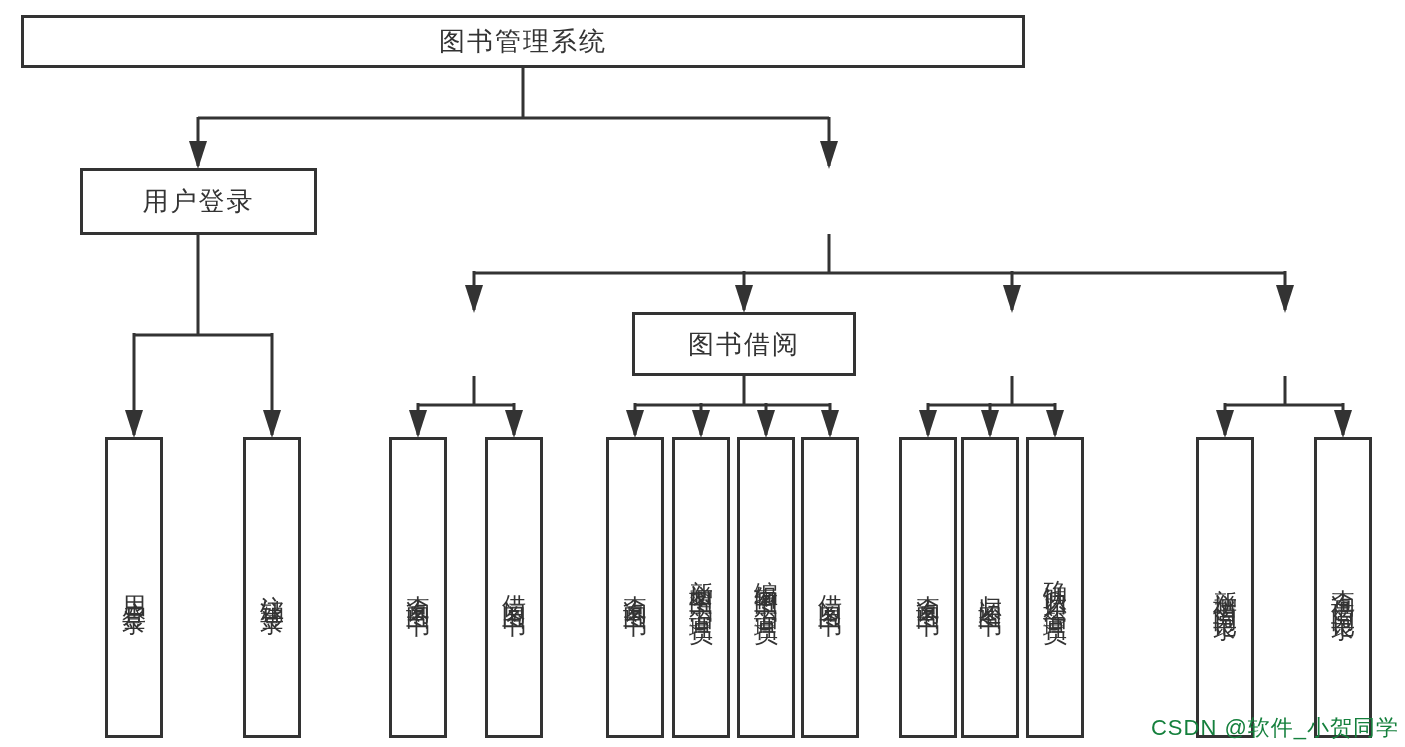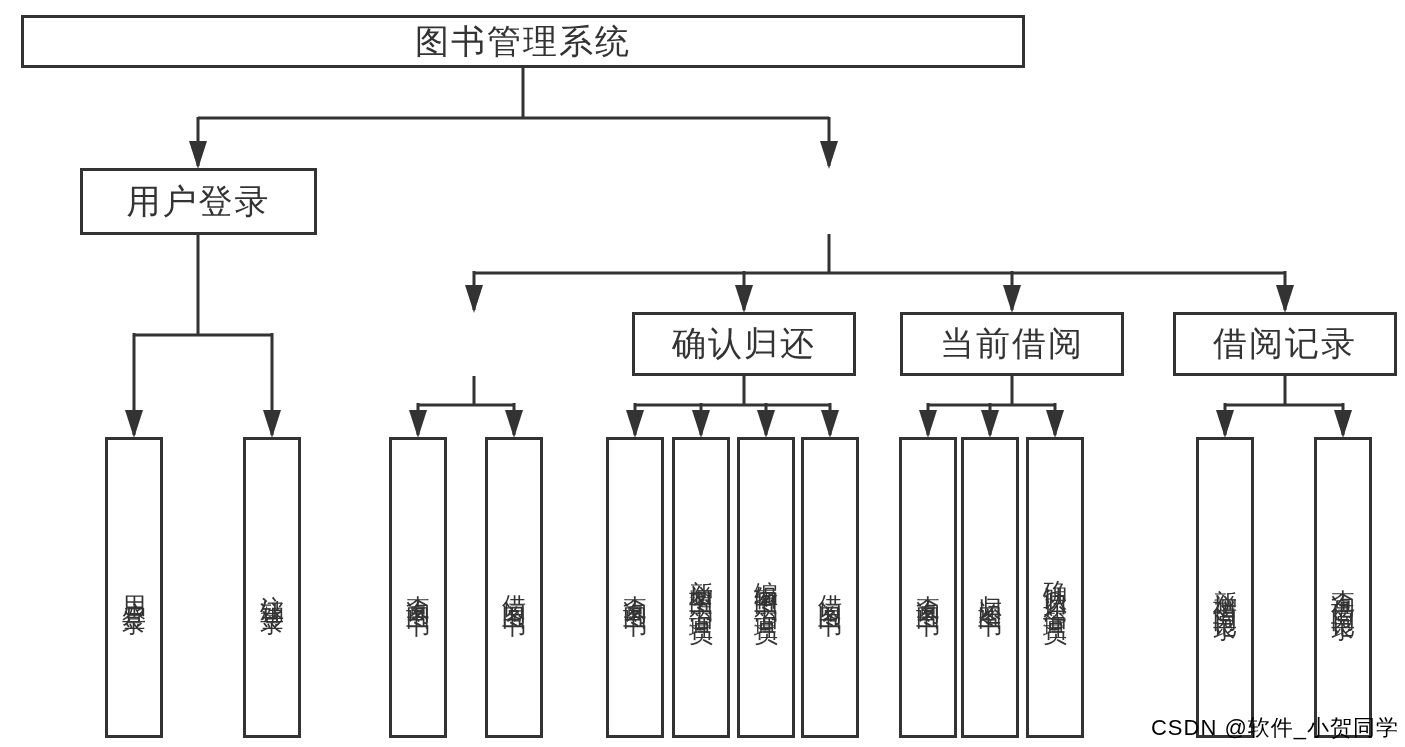--- a/index.html
+++ b/index.html
@@ -26,41 +26,41 @@
     position: absolute;
     box-sizing: border-box;
     border: 3px solid #333333;
     background: #ffffff;
     display: flex;
     align-items: center;
     justify-content: center;
     color: #333333;
   }
   .hlabel {
-    font-size: 34px;
+    font-size: 26px;
     letter-spacing: 2px;
     white-space: nowrap;
     color: #333333;
     text-align: center;
   }
   .leaf .vlabel {
     writing-mode: vertical-lr;
     text-orientation: mixed;
     font-size: 24px;
     letter-spacing: 6px;
     line-height: 1;
     color: #333333;
     white-space: nowrap;
   }
   #watermark {
     position: absolute;
     right: 6px;
     bottom: 4px;
     font-size: 22px;
-    color: #000000;
+    color: #15803d;
     letter-spacing: 1px;
     white-space: nowrap;
   }
 </style>
 </head>
 <body>
 
 <div id="canvas">
 
   <svg id="connectors" viewBox="0 0 1405 747" xmlns="http://www.w3.org/2000/svg">
@@ -108,27 +108,21 @@
 
   <div class="node" style="left:21px;top:15px;width:1004px;height:53px">
     <span class="hlabel">图书管理系统</span>
   </div>
 
   <div class="node" style="left:80px;top:168px;width:237px;height:67px">
     <span class="hlabel">用户登录</span>
   </div>
 
   <div class="node" style="left:632px;top:312px;width:224px;height:64px">
-    <span class="hlabel">确认归还</span>
-  </div>
-  <div class="node" style="left:900px;top:312px;width:224px;height:64px">
-    <span class="hlabel">当前借阅</span>
-  </div>
-  <div class="node" style="left:1173px;top:312px;width:224px;height:64px">
-    <span class="hlabel">借阅记录</span>
+    <span class="hlabel">图书借阅</span>
   </div>
 
   <div class="node leaf" style="left:105px;top:437px;width:58px;height:301px">
     <span class="vlabel">用户登录</span>
   </div>
   <div class="node leaf" style="left:243px;top:437px;width:58px;height:301px">
     <span class="vlabel">注销登录</span>
   </div>
 
   <div class="node leaf" style="left:389px;top:437px;width:58px;height:301px">

